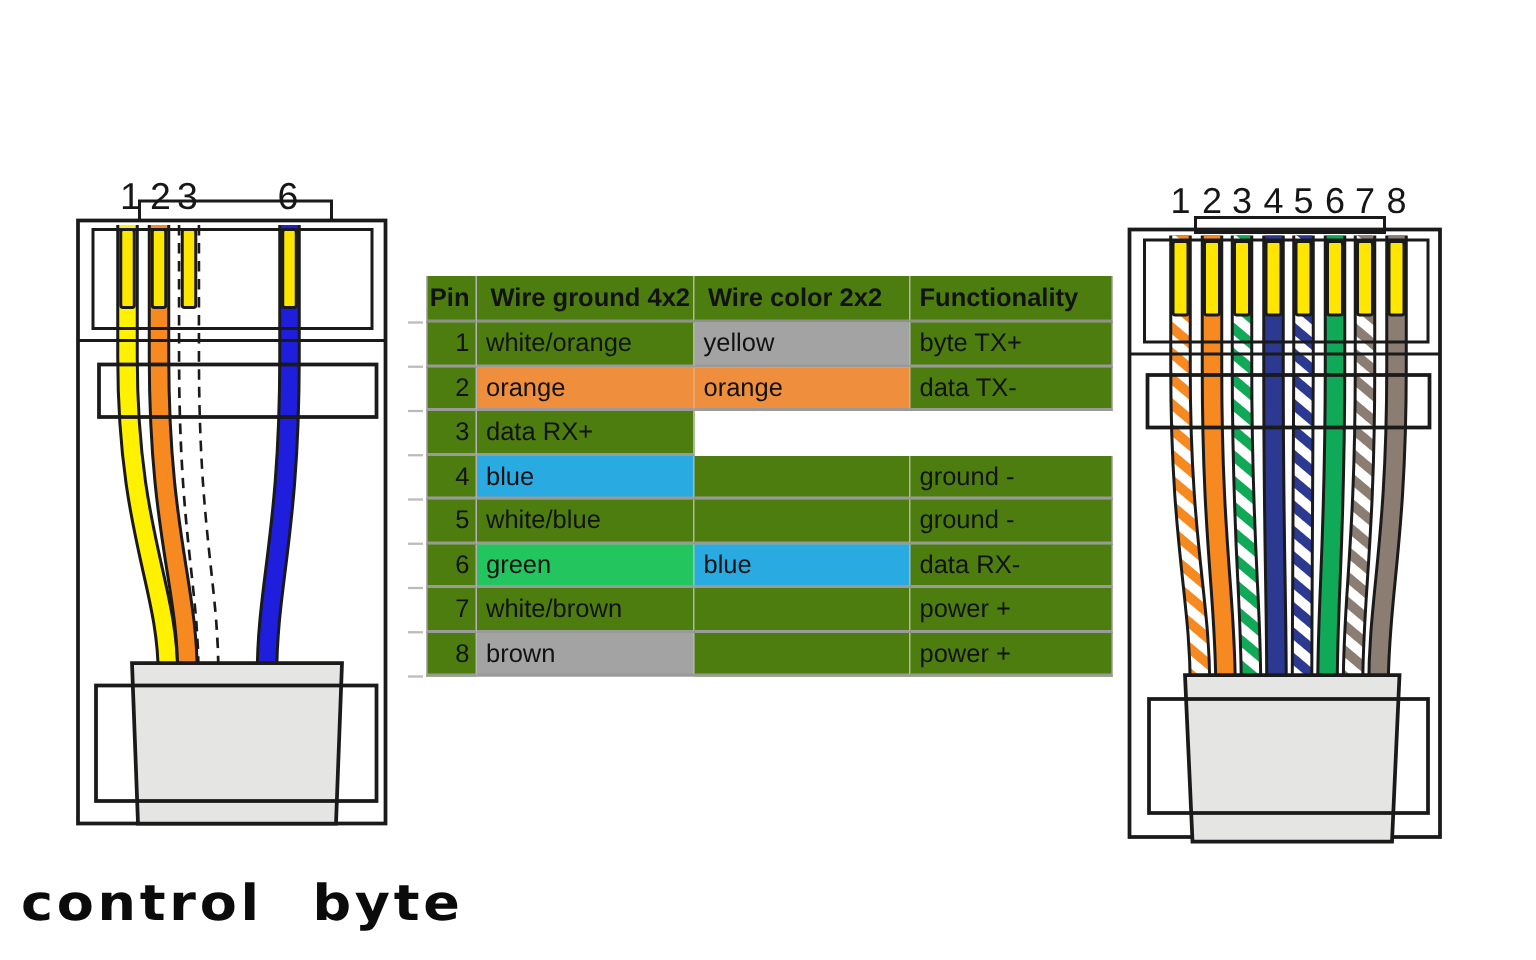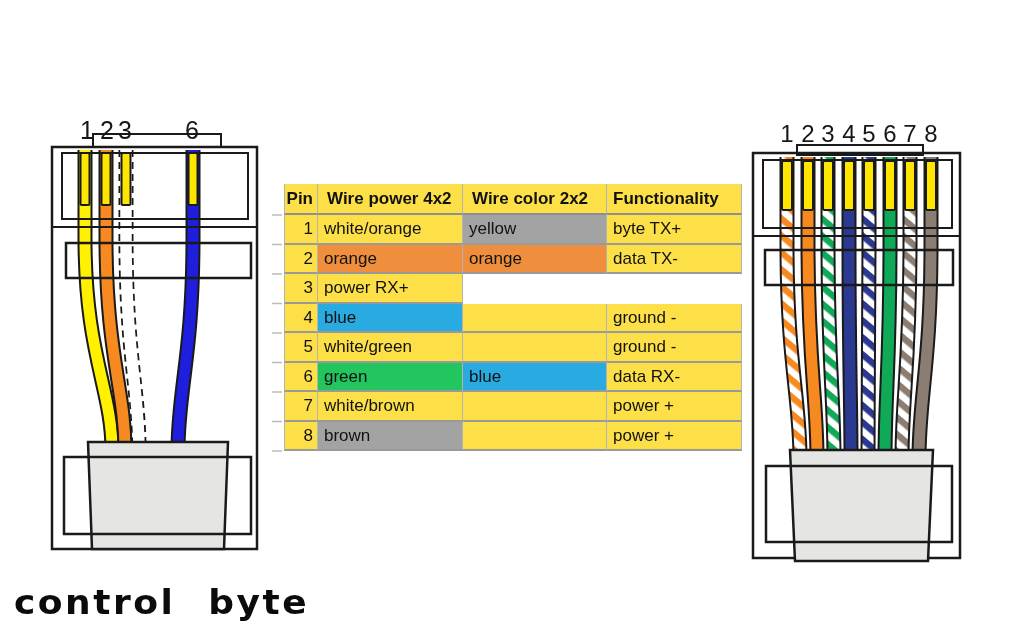--- a/index.html
+++ b/index.html
@@ -16,21 +16,21 @@
   .ctable { position:absolute; left:284px; top:184px; width:459px; color:#121212; }
   .trow { display:grid; grid-template-columns:34px 145px 144px 135px; }
   .trow.head { height:31px; }
   .trow.trb  { height:29.5px; }
   .cell {
     border-right:1.5px solid #b3b3b3;
     border-bottom:2px solid #9a9a9a;
     display:flex; align-items:center;
     font-size:17px; line-height:1;
     overflow:hidden; white-space:nowrap;
-    background:#fde047;
+    background:#4d7c0f;
   }
   .cell.cpin { border-left:1.5px solid #b3b3b3; justify-content:flex-end; padding-right:4px; }
   .cell.c4, .cell.c2, .cell.cfn { padding-left:6px; }
   .head .cell { font-weight:bold; border-bottom:2px solid #8f8f8f; }
   .head .c4, .head .c2 { padding-left:9px; }
 
   
   .logo {
     position:absolute; left:14px; top:584px;
     font-family:"DejaVu Sans", sans-serif;
@@ -137,50 +137,50 @@
       <line x1="272" y1="362.5" x2="282" y2="362.5" stroke="#bbbbbb" stroke-width="1.5"></line>
       <line x1="272" y1="392" x2="282" y2="392" stroke="#bbbbbb" stroke-width="1.5"></line>
       <line x1="272" y1="421.5" x2="282" y2="421.5" stroke="#bbbbbb" stroke-width="1.5"></line>
       <line x1="272" y1="451" x2="282" y2="451" stroke="#bbbbbb" stroke-width="1.5"></line>
     </g>
 </svg>
 
 <div class="ctable">
   <div class="trow head">
     <div class="cell cpin">Pin</div>
-    <div class="cell c4">Wire power 4x2</div>
+    <div class="cell c4">Wire ground 4x2</div>
     <div class="cell c2">Wire color 2x2</div>
     <div class="cell cfn">Functionality</div>
   </div>
 
   <div class="trow trb">
     <div class="cell cpin">1</div>
     <div class="cell c4">white/orange</div>
     <div class="cell c2" style="background: #a3a3a3;">yellow</div>
     <div class="cell cfn">byte TX+</div>
   </div>
   <div class="trow trb">
     <div class="cell cpin">2</div>
     <div class="cell c4" style="background: rgb(239, 142, 60);">orange</div>
     <div class="cell c2" style="background: rgb(239, 142, 60);">orange</div>
     <div class="cell cfn">data TX-</div>
   </div>
   <div class="trow trb">
     <div class="cell cpin">3</div>
-    <div class="cell cfn">power RX+</div>
+    <div class="cell cfn">data RX+</div>
   </div>
   <div class="trow trb">
     <div class="cell cpin">4</div>
     <div class="cell c4" style="background: rgb(41, 171, 226);">blue</div>
     <div class="cell c2"></div>
     <div class="cell cfn">ground -</div>
   </div>
   <div class="trow trb">
     <div class="cell cpin">5</div>
-    <div class="cell c4">white/green</div>
+    <div class="cell c4">white/blue</div>
     <div class="cell c2"></div>
     <div class="cell cfn">ground -</div>
   </div>
   <div class="trow trb">
     <div class="cell cpin">6</div>
     <div class="cell c4" style="background: #22c55e;">green</div>
     <div class="cell c2" style="background: rgb(41, 171, 226);">blue</div>
     <div class="cell cfn">data RX-</div>
   </div>
   <div class="trow trb">

